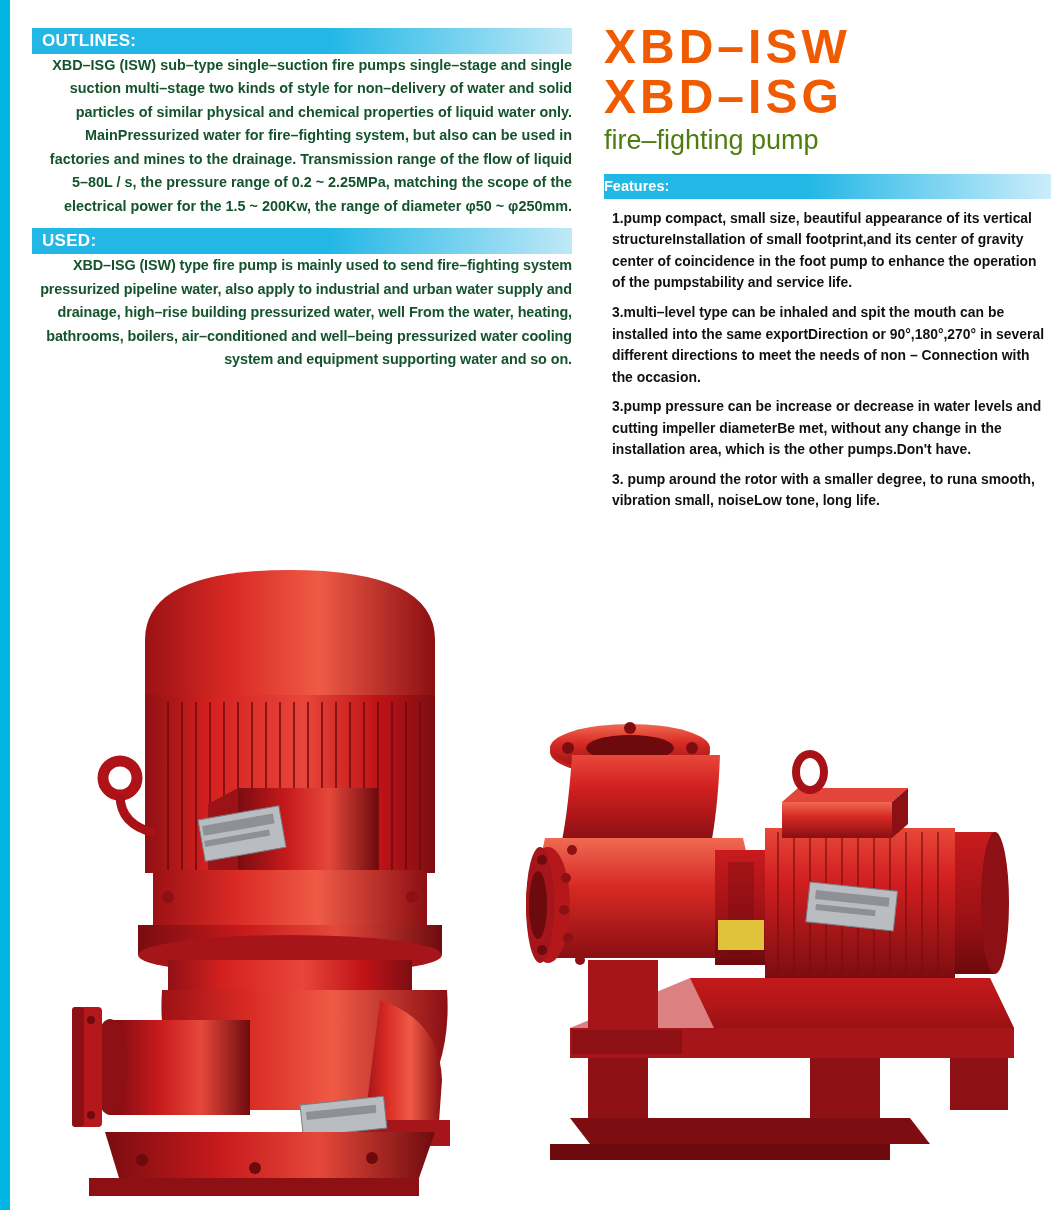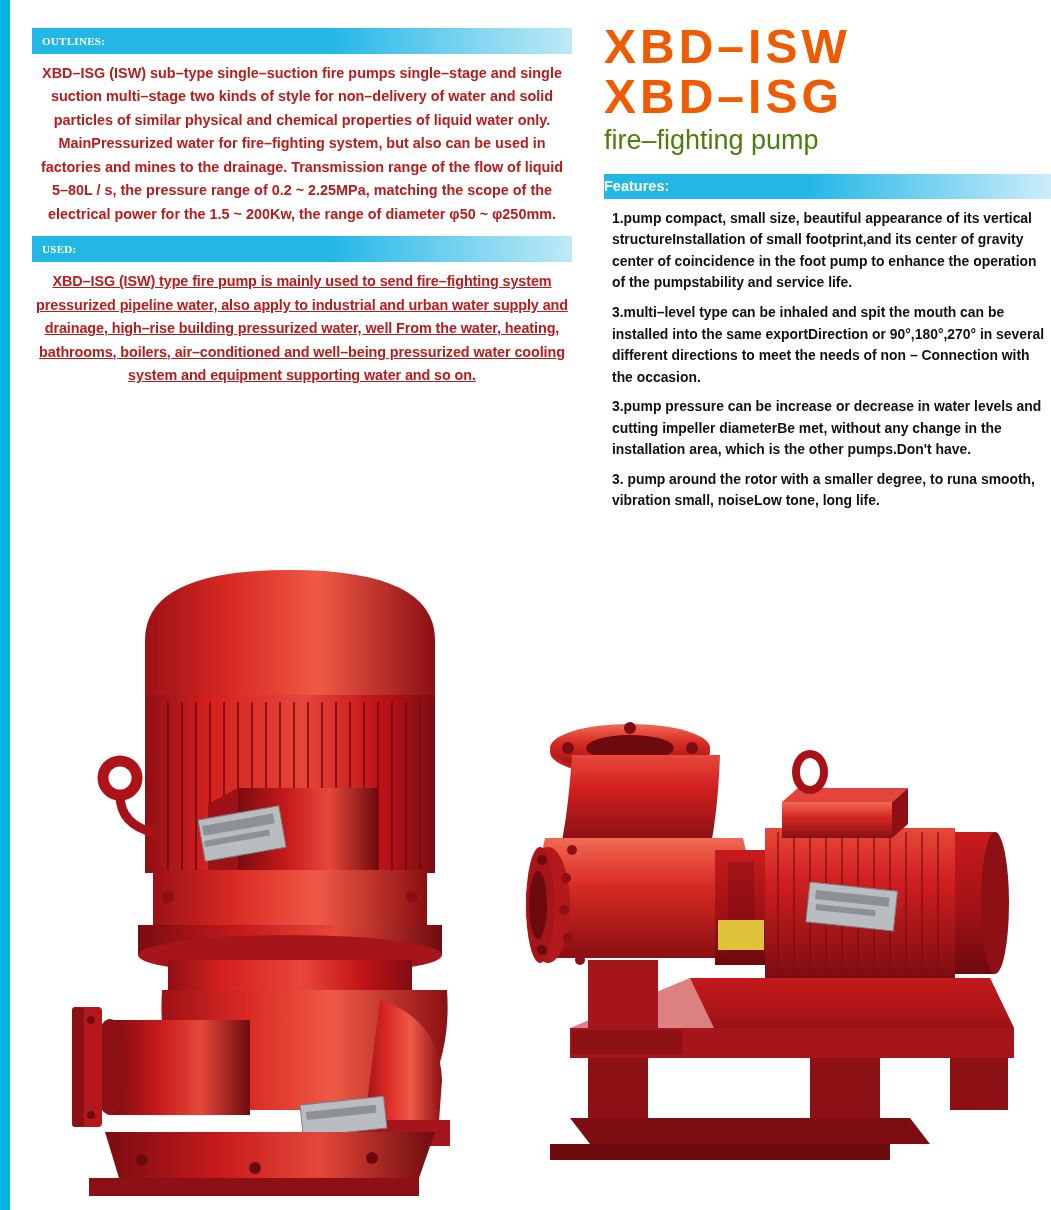--- a/index.html
+++ b/index.html
@@ -33,36 +33,33 @@
   .section-bar {
     background: linear-gradient(to right, #23b7e6 0%, #23b7e6 55%, #bfe9f7 100%);
     height: 26px;
     display: flex;
     align-items: center;
     padding-left: 10px;
     box-sizing: border-box;
   }
   .section-bar span {
     color: #ffffff;
-    font-size: 11px;
+    font-size: 17px;
     font-weight: bold;
     letter-spacing: 0.3px;
-    font-family: Liberation Serif, serif;
   }
   .body-text {
     font-size: 14.4px;
     line-height: 1.63;
     font-weight: bold;
-    color: #b91c1c;
-    margin-top: 8px;
-    text-align: center;
+    color: #14532d;
+    text-align: right;
   }
   .body-text.tight {
     letter-spacing: -0.1px;
-    text-decoration: underline;
   }
   
   .right-col {
     position: absolute;
     left: 594px;
     top: 22px;
     width: 452px;
   }
   .title-line {
     color: #f05a00;

